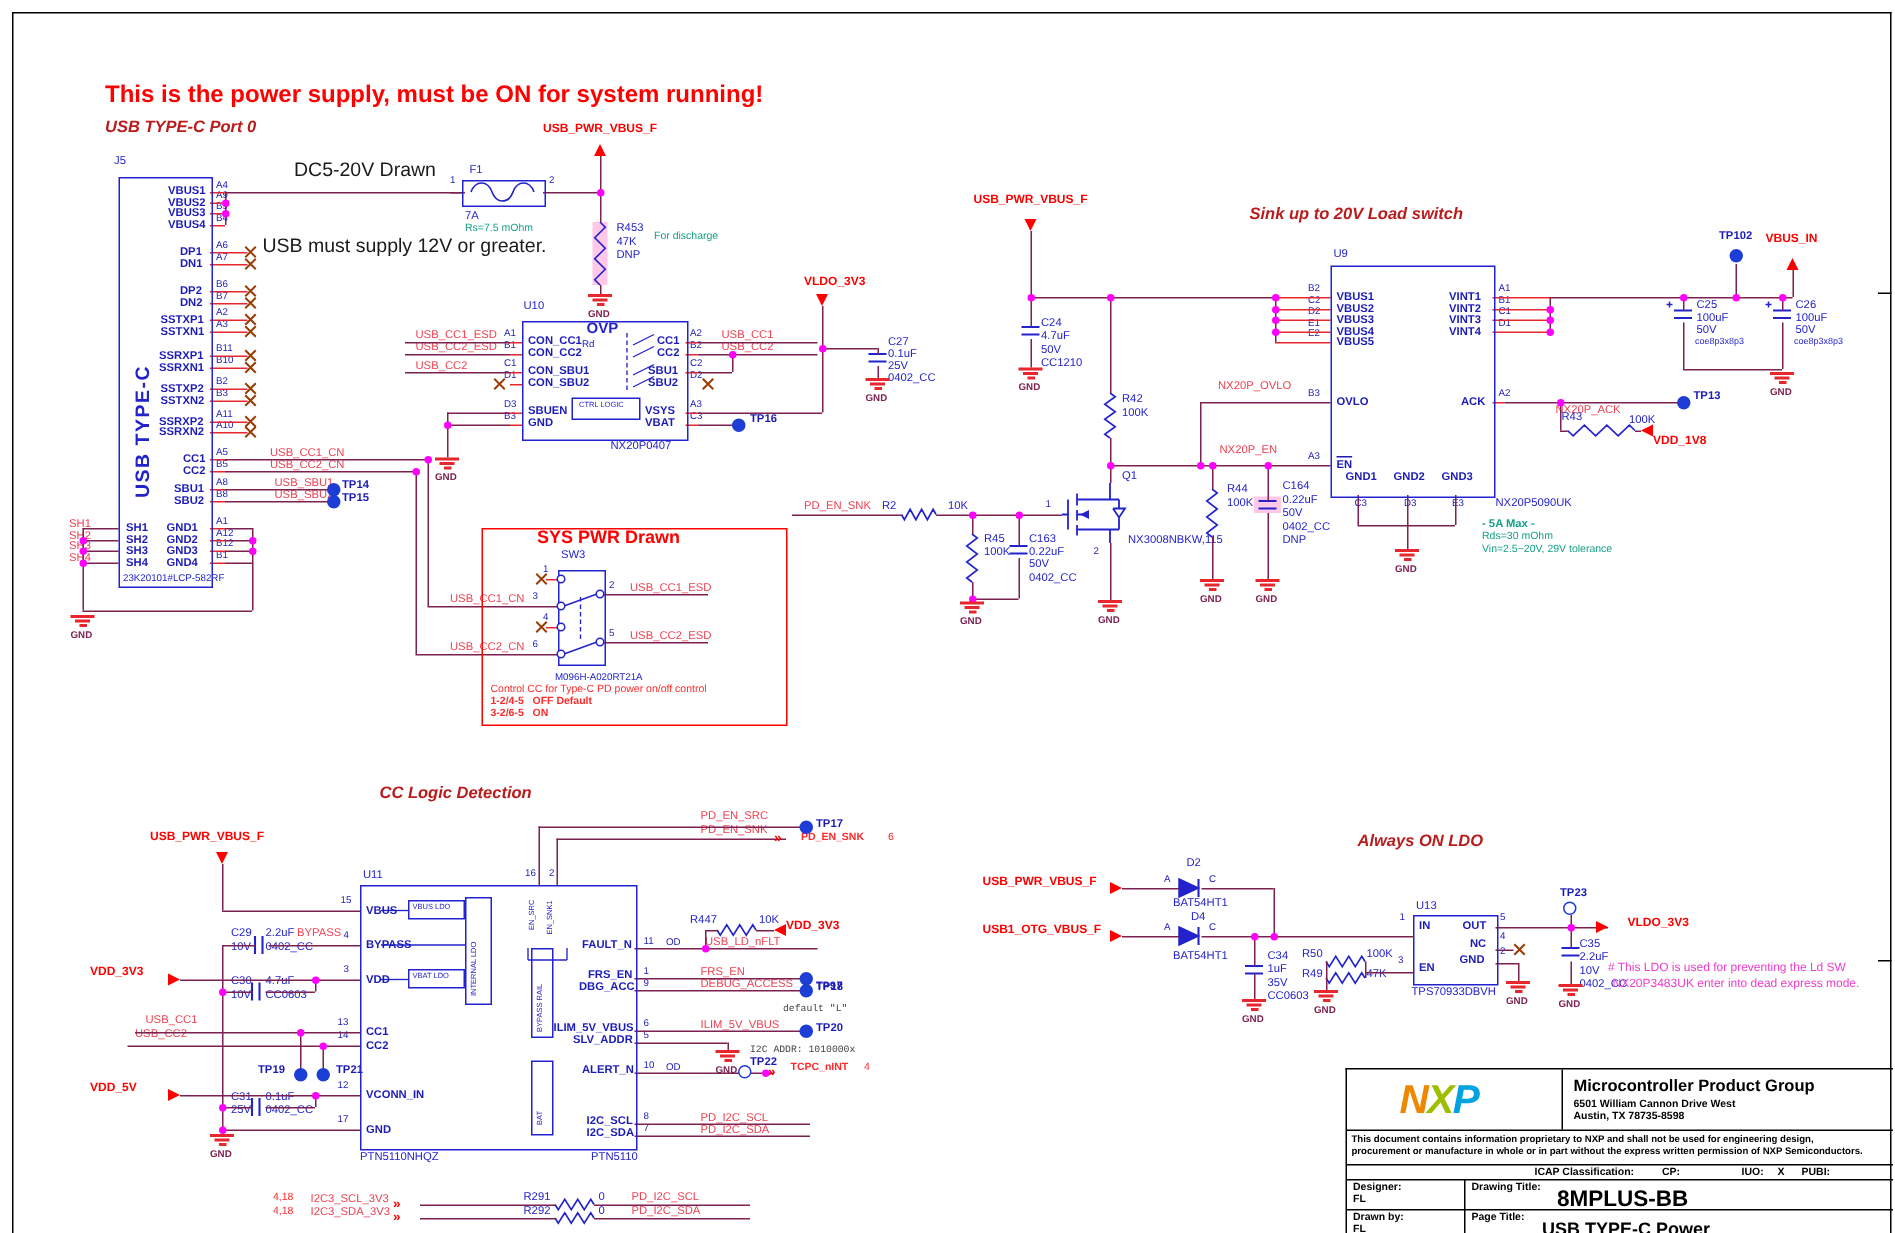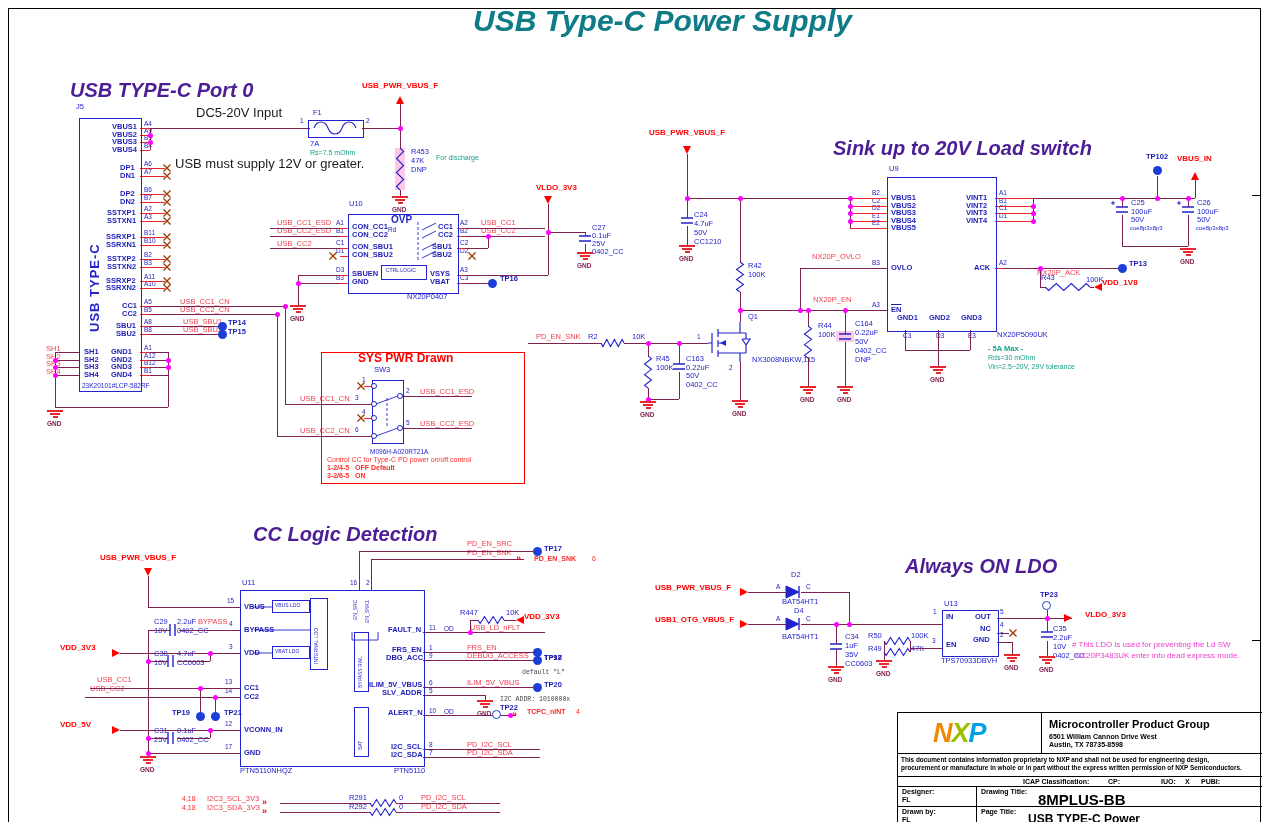--- a/index.html
+++ b/index.html
@@ -2,21 +2,21 @@
 <html><head>
 <meta charset="utf-8">
 <style>
   html,body{margin:0;padding:0;background:#fff}
   #sheet{position:relative;width:1263px;height:822px;background:#fff;overflow:hidden;
          font-family:"Liberation Sans",sans-serif}
   .frame{position:absolute;background:#000}
   .lb{position:absolute;white-space:pre;line-height:1;font-family:"Liberation Sans",sans-serif}
   .ttl{font-size:30px;font-weight:bold;font-style:italic;color:#0d7c87}
   .warn{font-size:16px;font-weight:bold;color:#f00}
-  .hdr{font-size:20px;font-weight:bold;font-style:italic;color:#4c1d95}
+  .hdr{font-size:11px;font-weight:bold;font-style:italic;color:#b91c1c}
   .bk{font-size:13px;color:#1a1a1a}
   .bl{font-size:7.5px;color:#2323cc}
   .bl6{font-size:6px;color:#2323cc}
   .bl7{font-size:6.5px;color:#2323cc}
   .nv{font-size:7.5px;font-weight:700;color:#1b1bb8}
   .nvo{font-size:7.5px;font-weight:700;color:#1b1bb8;text-decoration:overline}
   .pn{font-size:6.5px;color:#1b1bb8}
   .nl{font-size:7.5px;font-weight:400;color:#ef4050}
   .pw{font-size:8px;font-weight:700;color:#f00}
   .tk{font-size:7px;color:#17a089}
@@ -153,26 +153,26 @@
     <div class="t" style="left:303px;top:64.5px;font-size:7px;font-weight:bold">PUBI:</div>
     <div class="t" style="left:4px;top:75px;font-size:7px;font-weight:bold">Designer:</div>
     <div class="t" style="left:4px;top:83px;font-size:7px;font-weight:bold">FL</div>
     <div class="t" style="left:83px;top:75px;font-size:7px;font-weight:bold">Drawing Title:</div>
     <div class="t" style="left:140px;top:78px;font-size:15px;font-weight:bold">8MPLUS-BB</div>
     <div class="t" style="left:4px;top:95px;font-size:7px;font-weight:bold">Drawn by:</div>
     <div class="t" style="left:4px;top:103px;font-size:7px;font-weight:bold">FL</div>
     <div class="t" style="left:83px;top:95px;font-size:7px;font-weight:bold">Page Title:</div>
     <div class="t" style="left:130px;top:100px;font-size:12px;font-weight:bold">USB TYPE-C Power</div>
   </div>
-<span class="lb ttl" style="left: 473px; top: 6px;">USB Type-C Power Supply</span>
+    <span class="lb warn" style="left: 70px; top: 56px;">This is the power supply, must be ON for system running!</span>
     <span class="lb hdr" style="left: 70px; top: 80px;">USB TYPE-C Port 0</span>
     <span class="lb hdr" style="left: 833px; top: 138px;">Sink up to 20V Load switch</span>
     <span class="lb hdr" style="left: 253px; top: 524px;">CC Logic Detection</span>
     <span class="lb hdr" style="left: 905px; top: 556px; font-style: italic;">Always ON LDO</span>
-    <span class="lb bk" style="left: 196px; top: 106px;">DC5-20V Input</span>
+    <span class="lb bk" style="left: 196px; top: 106px;">DC5-20V Drawn</span>
     <span class="lb bk" style="left: 175px; top: 157px;">USB must supply 12V or greater.</span>
     <span class="lb bl" style="left: 76px; top: 103px;">J5</span>
     <span class="lb vtc rot" style="left: 88px; top: 332px;">USB TYPE-C</span>
     <span class="lb bl7" style="left: 82px; top: 383px;">23K20101#LCP-582RF</span>
     <span class="lb nv" style="left: 112px; top: 123px;">VBUS1</span>
     <span class="lb nv" style="left: 112px; top: 131px;">VBUS2</span>
     <span class="lb nv" style="left: 112px; top: 138px;">VBUS3</span>
     <span class="lb nv" style="left: 112px; top: 146px;">VBUS4</span>
     <span class="lb nv" style="left: 120px; top: 164px;">DP1</span>
     <span class="lb nv" style="left: 120px; top: 172px;">DN1</span>
@@ -369,21 +369,21 @@
     <span class="lb bl" style="left: 1131px; top: 216px;">50V</span>
     <span class="lb bl6" style="left: 1130px; top: 225px;">coe8p3x8p3</span>
     <span class="lb bl" style="left: 1197px; top: 199px;">C26</span>
     <span class="lb bl" style="left: 1197px; top: 208px;">100uF</span>
     <span class="lb bl" style="left: 1197px; top: 216px;">50V</span>
     <span class="lb bl6" style="left: 1196px; top: 225px;">coe8p3x8p3</span>
     <span class="lb nl" style="left: 1037px; top: 269px;">NX20P_ACK</span>
     <span class="lb tp" style="left: 1129px; top: 260px;">TP13</span>
     <span class="lb bl" style="left: 1041px; top: 274px;">R43</span>
     <span class="lb bl" style="left: 1086px; top: 276px;">100K</span>
-    <span class="lb pw" style="left: 1102px; top: 279px;">VDD_1V8</span>
+    <span class="lb pw" style="left: 1102px; top: 290px;">VDD_1V8</span>
     <span class="lb pw" style="left: 100px; top: 554px;">USB_PWR_VBUS_F</span>
     <span class="lb bl" style="left: 242px; top: 579px;">U11</span>
     <span class="lb pn" style="left: 227px; top: 598px;">15</span>
     <span class="lb pn" style="left: 229px; top: 621px;">4</span>
     <span class="lb pn" style="left: 229px; top: 644px;">3</span>
     <span class="lb pn" style="left: 225px; top: 679px;">13</span>
     <span class="lb pn" style="left: 225px; top: 688px;">14</span>
     <span class="lb pn" style="left: 225px; top: 721px;">12</span>
     <span class="lb pn" style="left: 225px; top: 744px;">17</span>
     <span class="lb nv" style="left: 244px; top: 603px;">VBUS</span>

